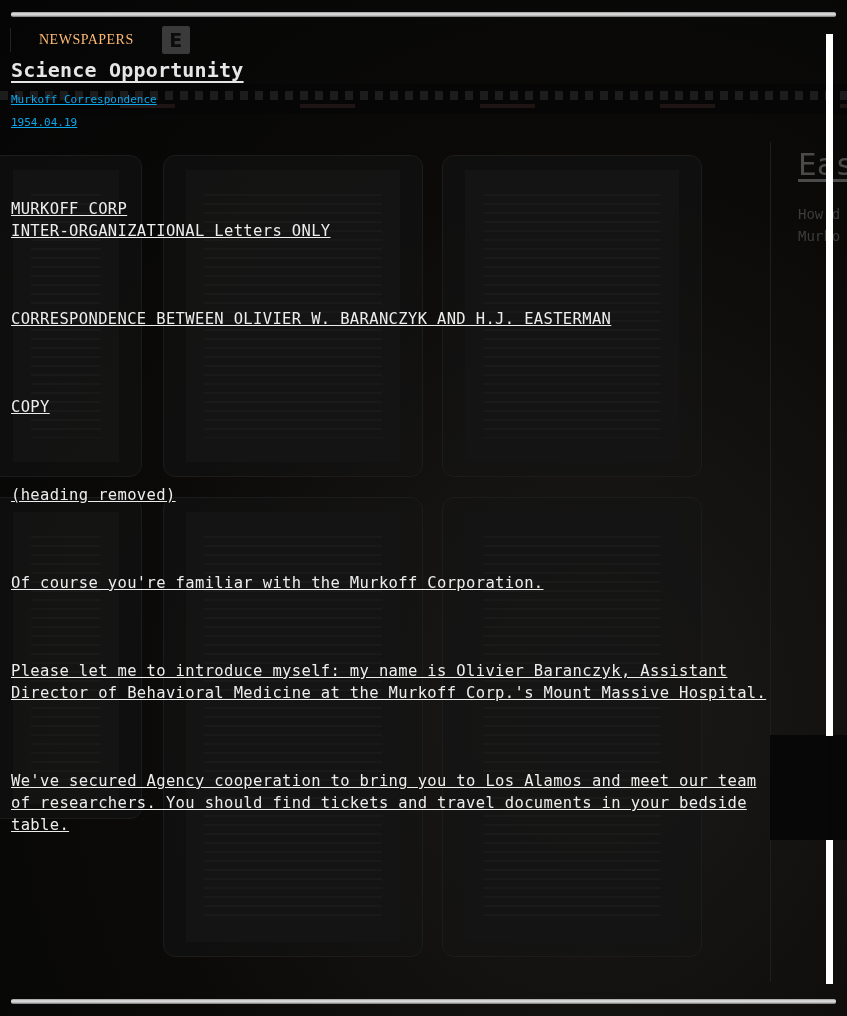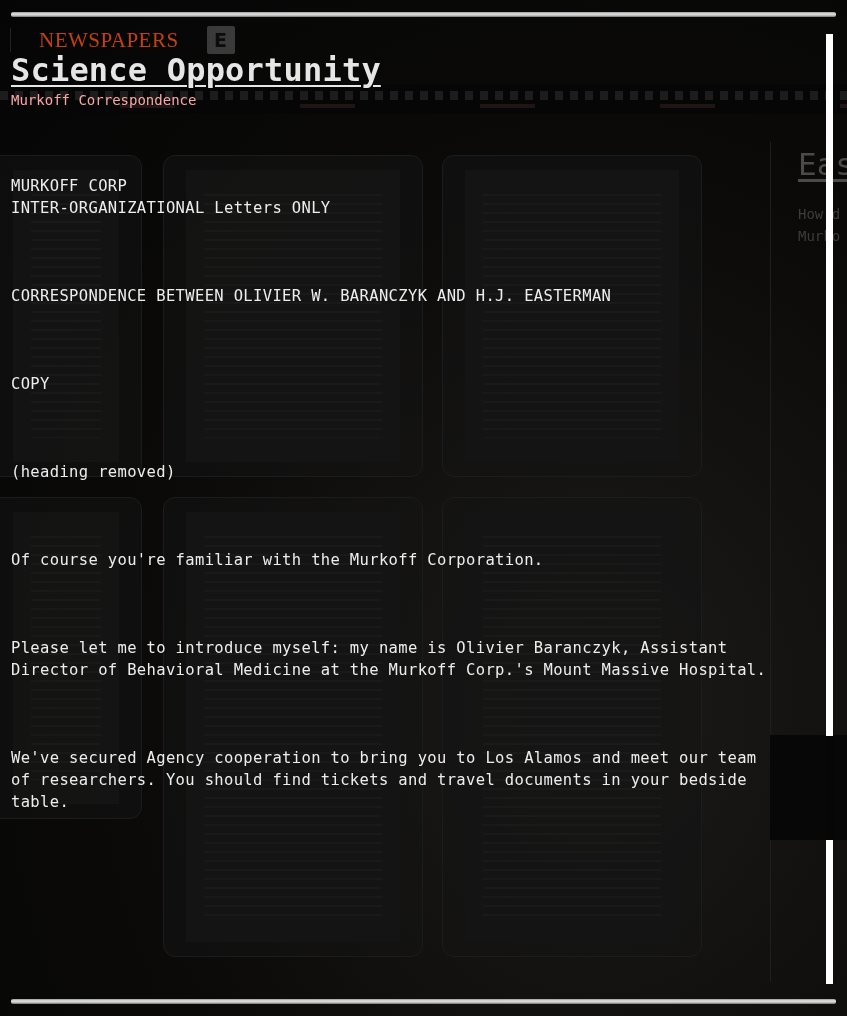--- a/index.html
+++ b/index.html
@@ -77,22 +77,22 @@
       gap: 0;
     }
     .newspapers-tab .divider {
       width: 1px;
       height: 24px;
       background: #222;
       margin-right: 28px;
     }
     .newspapers-tab .label {
       font-family: "Liberation Serif", "DejaVu Serif", serif;
-      font-size: 21px;
-      color: #c2410c;
+      font-size: 14px;
+      color: #fdba74;
       letter-spacing: 0.5px;
     }
     .newspapers-tab .key {
       margin-left: 28px;
       width: 28px;
       height: 28px;
       background: #3a3a3a;
       color: #0c0c0c;
       font-family: "DejaVu Sans", sans-serif;
       font-weight: bold;
@@ -135,46 +135,48 @@
       height: 105px;
       background: #070707;
     }
     .content {
       position: absolute;
       left: 11px;
       top: 52px;
       width: 800px;
     }
     .doc-title {
-      font-size: 32px;
+      font-size: 20px;
       font-weight: bold;
       color: #e6e6e6;
       text-decoration: underline;
       text-underline-offset: 4px;
       text-decoration-thickness: 2px;
       line-height: 36px;
       margin: 0;
       letter-spacing: 0.2px;
     }
     .doc-meta {
-      font-size: 14px;
-      color: #fca5a5;
+      font-size: 11px;
+      color: #0ea5e9;
       line-height: 22px;
       margin-top: 1px;
+      text-decoration: underline;
     }
     .doc-body {
       margin-top: 20px;
       font-size: 15.5px;
       line-height: 22px;
       color: #ededed;
       white-space: pre-wrap;
       letter-spacing: 0.35px;
     }
     .doc-body p {
       margin: 0 0 22px 0;
+      text-decoration: underline;
     }
     .scrollbar-track {
       position: absolute;
       left: 826px;
       top: 34px;
       width: 7px;
       height: 950px;
     }
     .scrollbar-thumb {
       position: absolute;
@@ -233,20 +235,21 @@
 <div class="right-panel">
   <div class="title">Eas</div>
   <div class="line" style="top:64px;">How d</div>
   <div class="line" style="top:86px;">Murko</div>
 </div>
 <div class="right-dark"></div>
 
 <div class="content">
   <h1 class="doc-title">Science Opportunity</h1>
   <div class="doc-meta">Murkoff Correspondence</div>
+  <div class="doc-meta">1954.04.19</div>
   <div class="doc-body">
     <p>MURKOFF CORP
 INTER-ORGANIZATIONAL Letters ONLY</p>
     <p>CORRESPONDENCE BETWEEN OLIVIER W. BARANCZYK AND H.J. EASTERMAN</p>
     <p>COPY</p>
     <p>(heading removed)</p>
     <p>Of course you're familiar with the Murkoff Corporation.</p>
     <p>Please let me to introduce myself: my name is Olivier Baranczyk, Assistant
 Director of Behavioral Medicine at the Murkoff Corp.'s Mount Massive Hospital.</p>
     <p>We've secured Agency cooperation to bring you to Los Alamos and meet our team

